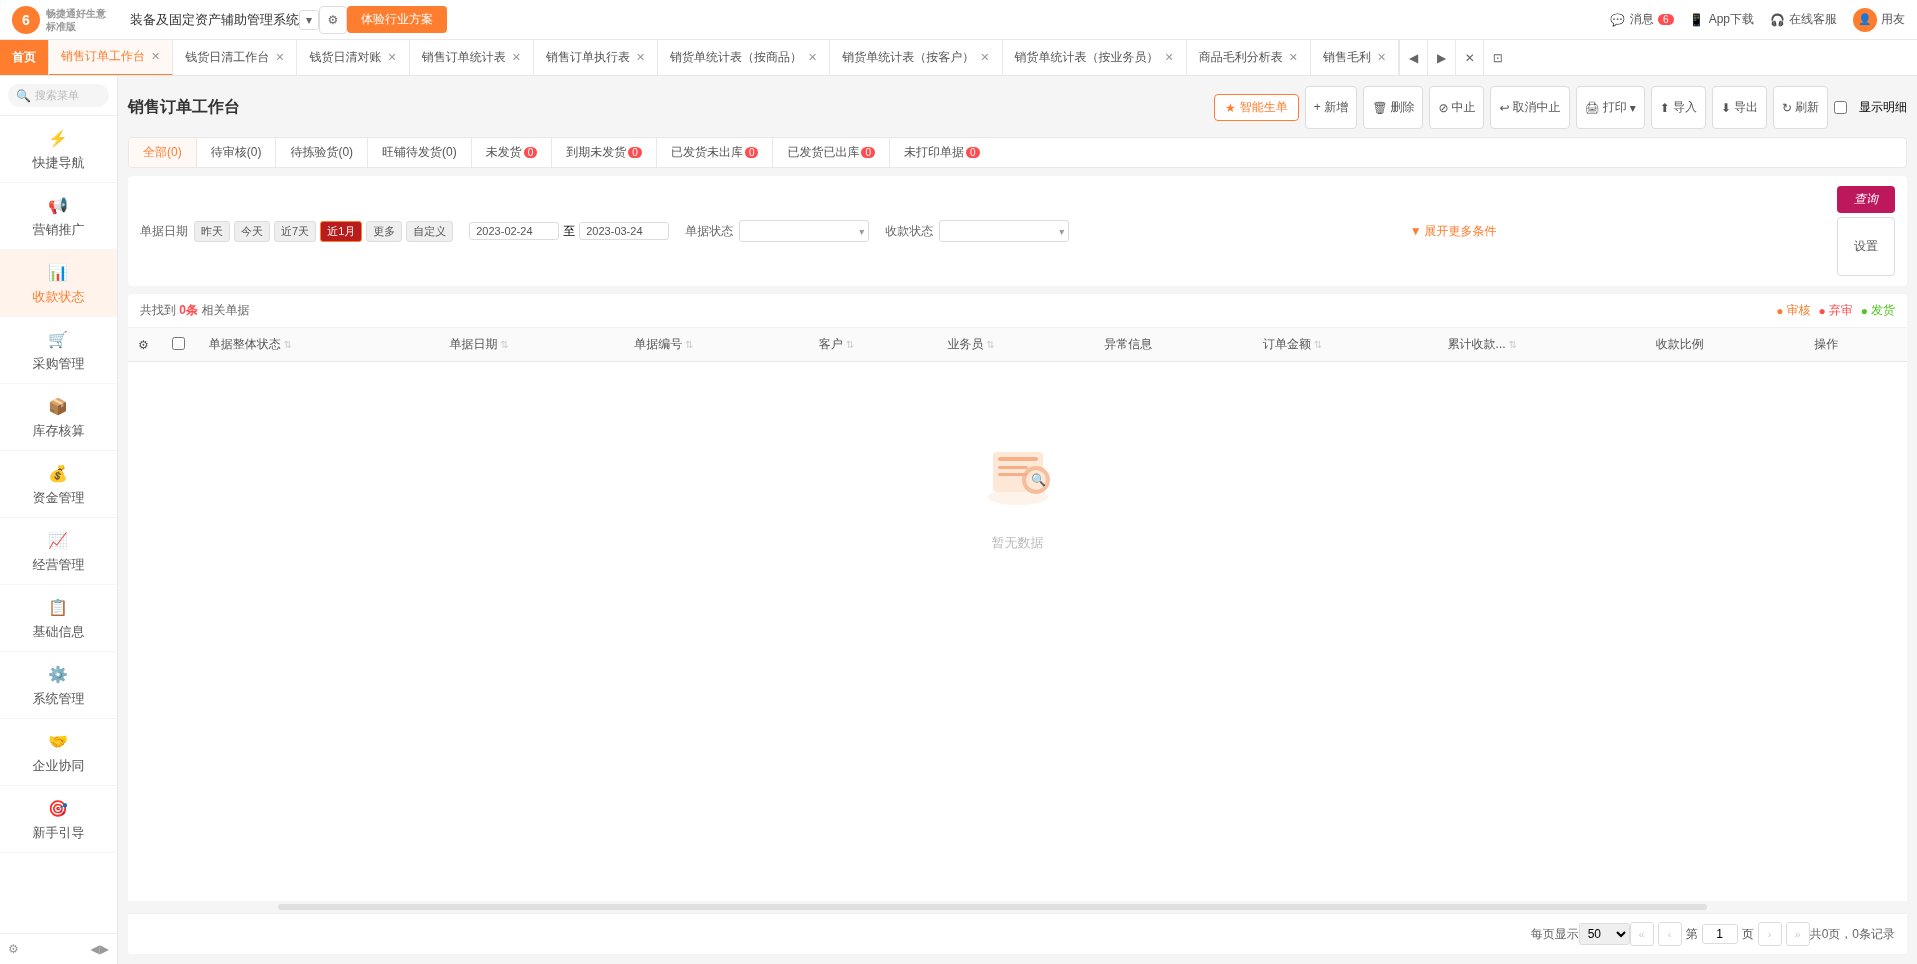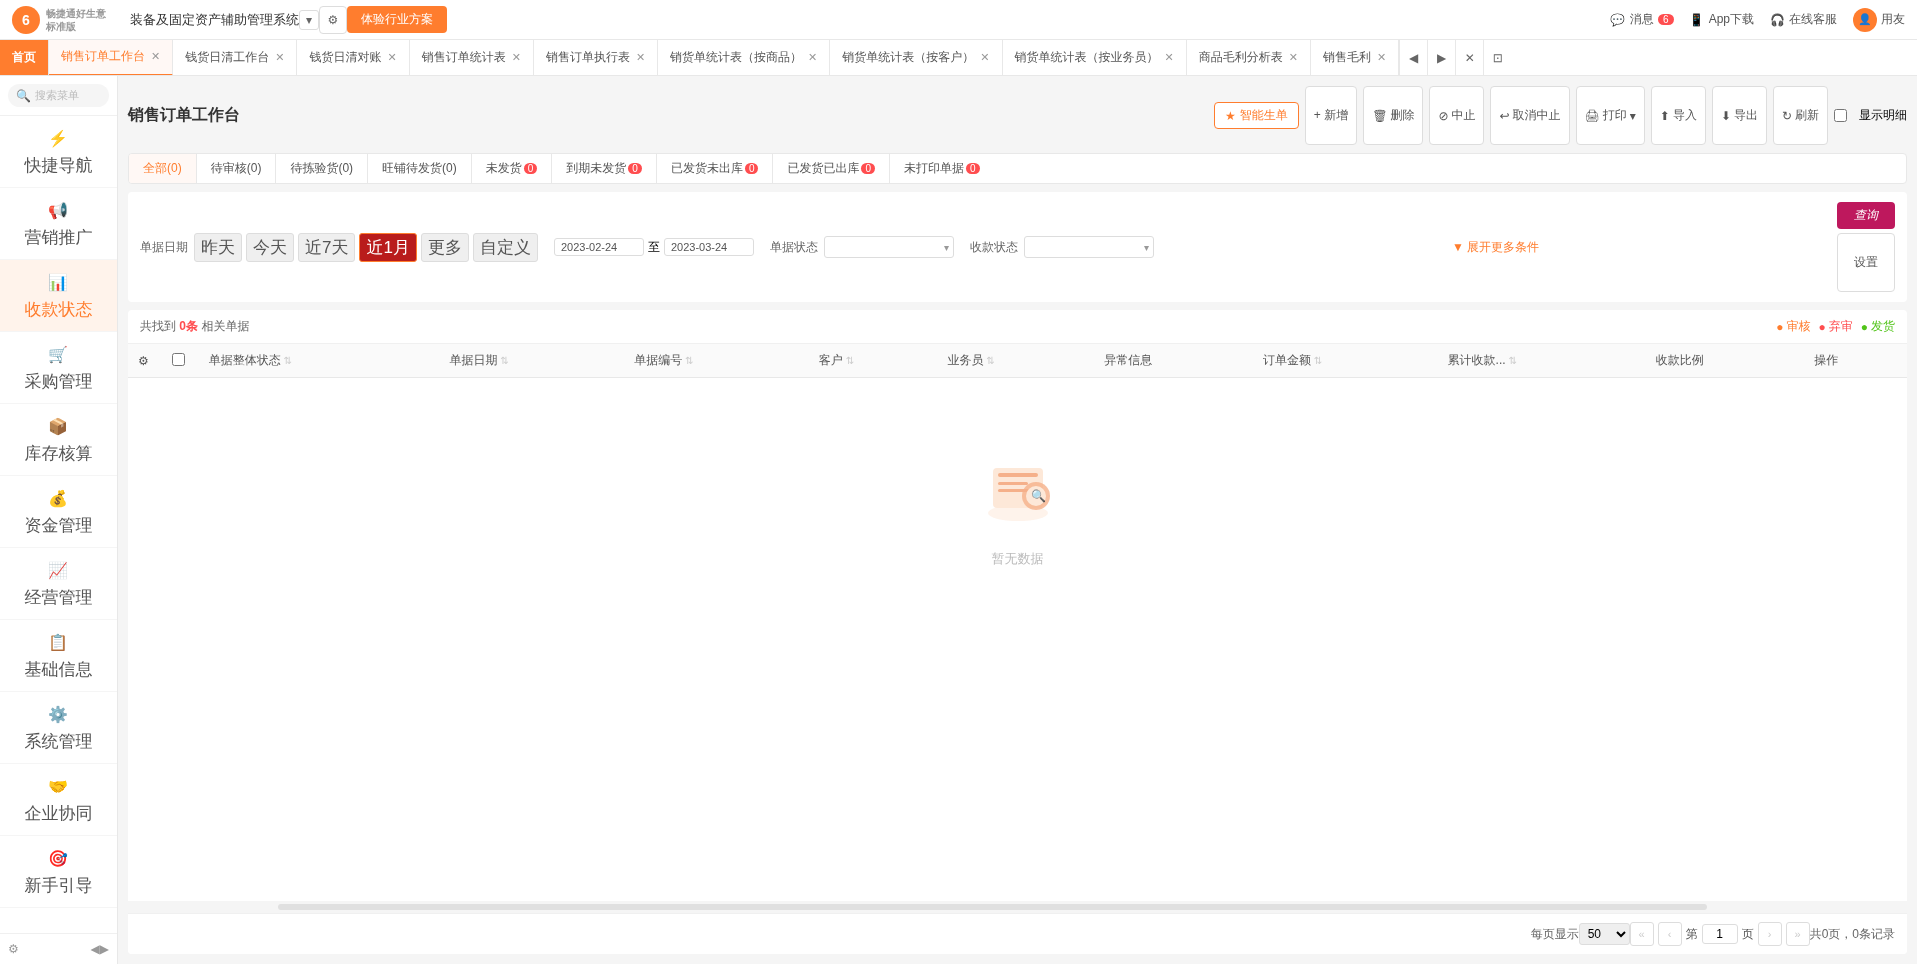--- a/index.html
+++ b/index.html
@@ -172,21 +172,21 @@
       color: #555;
       gap: 4px;
       border-bottom: 1px solid #f5f5f5;
     }
     .sidebar-item.active { background: #fff3eb; color: #ff7d2e; }
     .sidebar-item-icon {
       width: 24px; height: 24px;
       display: flex; align-items: center; justify-content: center;
       font-size: 16px;
     }
-    .sidebar-item-label { font-size: 17px; }
+    .sidebar-item-label { font-size: 13px; }
     .sidebar-bottom {
       margin-top: auto;
       display: flex;
       align-items: center;
       justify-content: space-between;
       padding: 8px;
       border-top: 1px solid #f0f0f0;
     }
 
     
@@ -222,21 +222,21 @@
       cursor: pointer;
       display: flex;
       align-items: center;
       gap: 4px;
       font-size: 12px;
     }
     .btn-action {
       background: #fff;
       border: 1px solid #ddd;
       color: #555;
-      padding: 20px 8px;
+      padding: 12px 8px;
       border-radius: 4px;
       cursor: pointer;
       display: flex;
       align-items: center;
       gap: 3px;
       font-size: 12px;
     }
 
     
     .filter-tabs {
@@ -287,21 +287,21 @@
     .date-range-btns {
       display: flex;
       gap: 4px;
     }
     .date-btn {
       padding: 2px 6px;
       border: 1px solid #ddd;
       border-radius: 3px;
       cursor: pointer;
       color: #555;
-      font-size: 17px;
+      font-size: 11px;
     }
     .date-btn.active {
       background: #b91c1c;
       color: white;
       border-color: #ff7d2e;
     }
     .date-input {
       border: 1px solid #ddd;
       border-radius: 3px;
       padding: 2px 6px;

